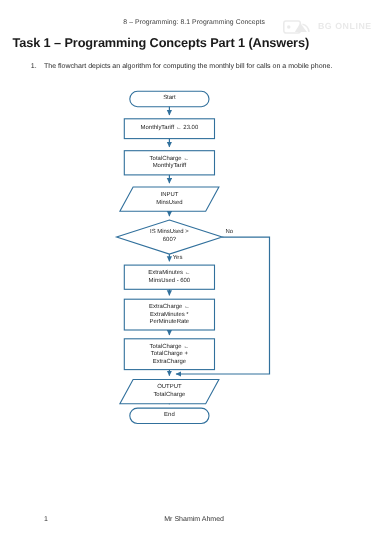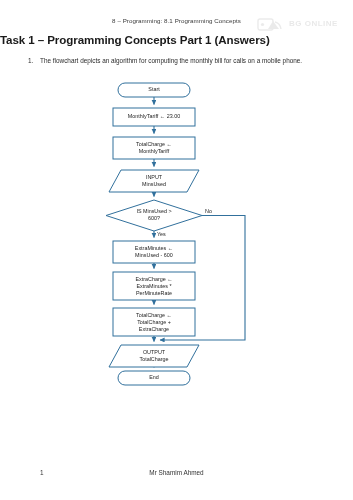--- a/index.html
+++ b/index.html
@@ -60,21 +60,21 @@
     left: 2px;
     top: 4px;
   }
 
   
   .doc-title {
     position: absolute;
     left: 0;
     top: 33px;
     width: 281px;
-    text-align: left;
+    text-align: right;
     font-size: 11.6px;
     font-weight: bold;
     color: #1a1a1a;
     letter-spacing: -0.1px;
   }
 
   
   .intro {
     position: absolute;
     left: 40px;

